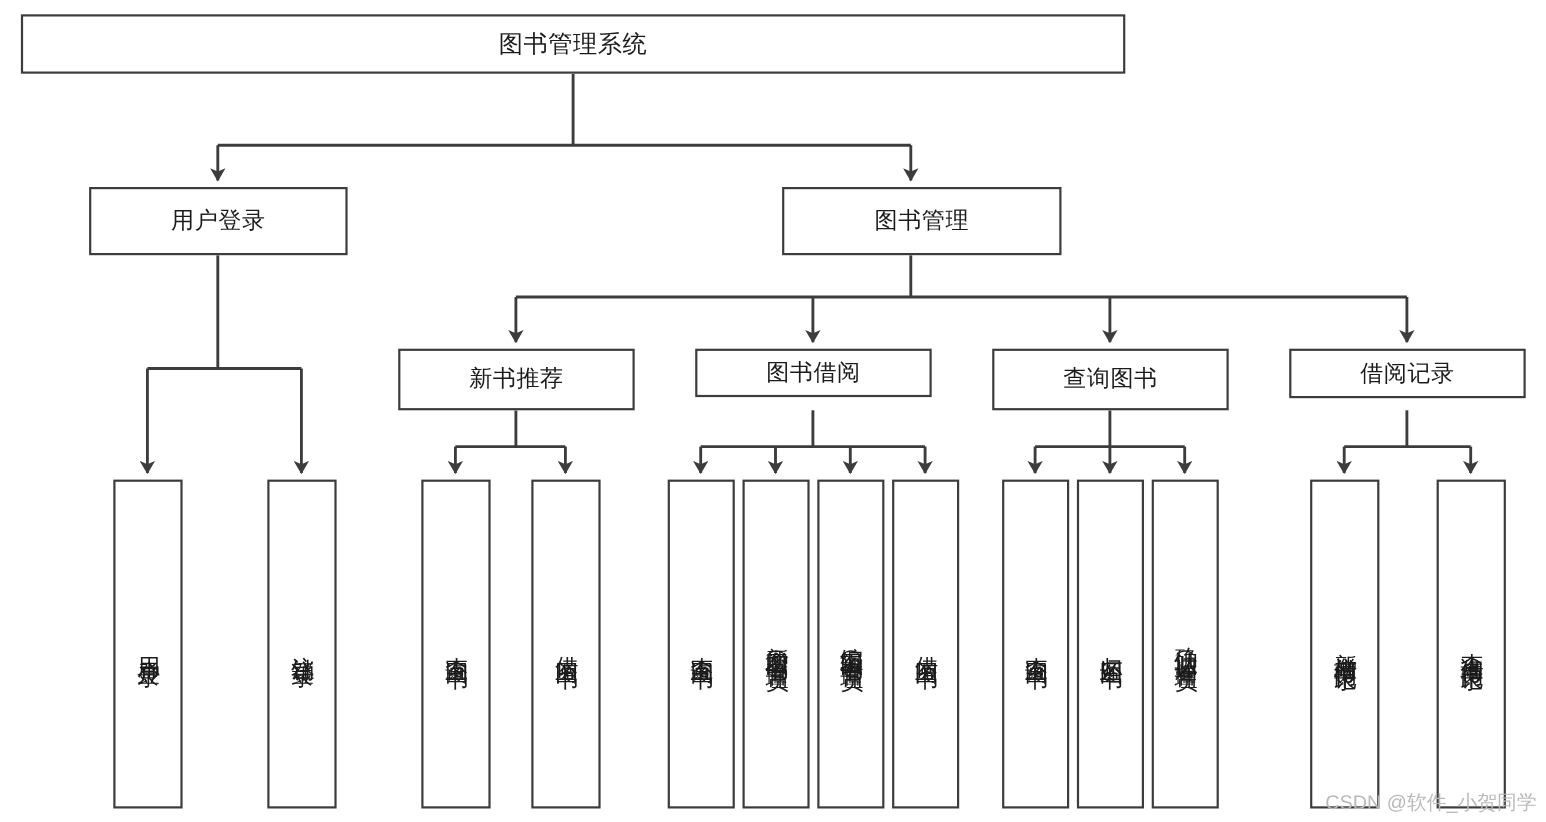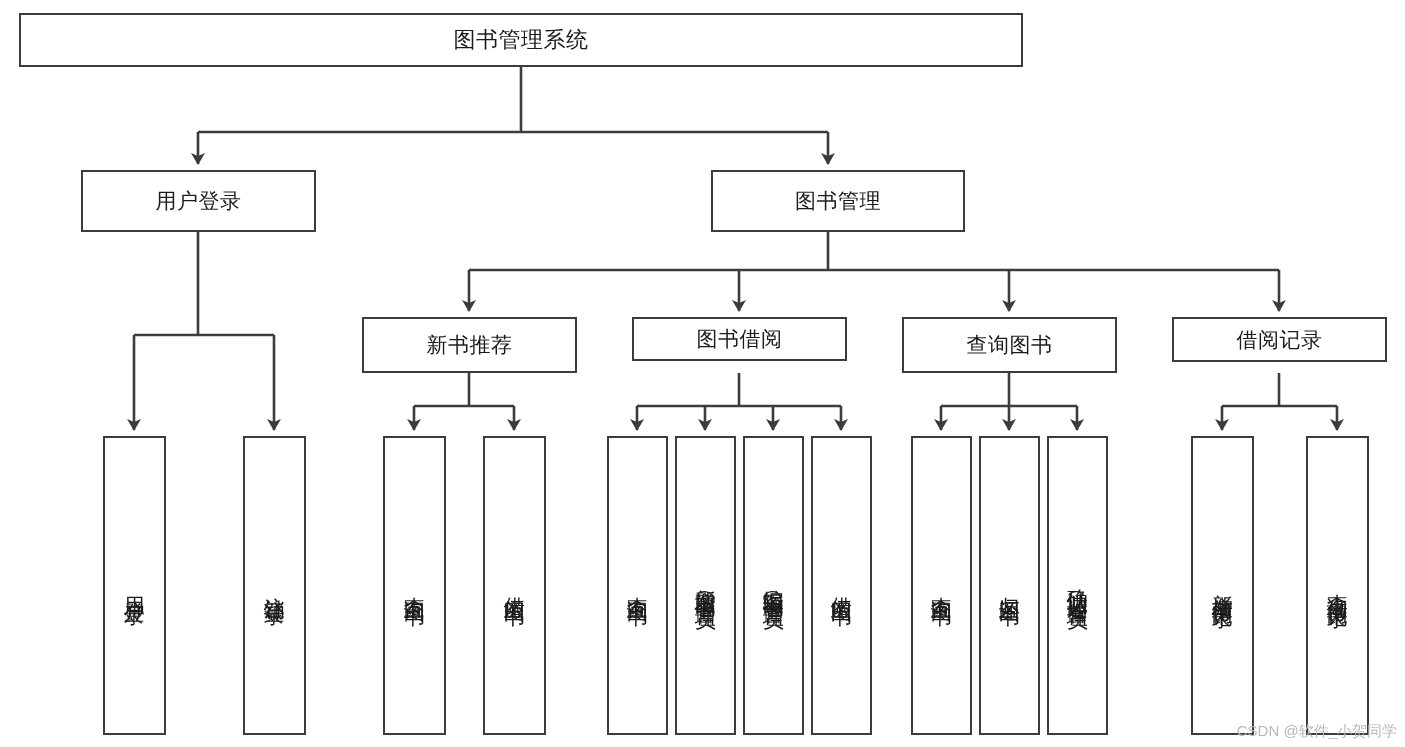--- a/index.html
+++ b/index.html
@@ -48,21 +48,21 @@
     text-orientation: upright;
     letter-spacing: 3px;
     font-size: 21px;
     white-space: nowrap;
   }
   .node.root .label { font-size: 22px; }
   .watermark {
     position: absolute;
     right: 8px;
     bottom: 6px;
-    font-size: 15px;
+    font-size: 18px;
     color: #b9b9b9;
     z-index: 5;
     white-space: nowrap;
     font-family: "Liberation Sans", "DejaVu Sans", sans-serif;
   }
 </style>
 </head>
 <body>
 
 <div id="diagram-root">

